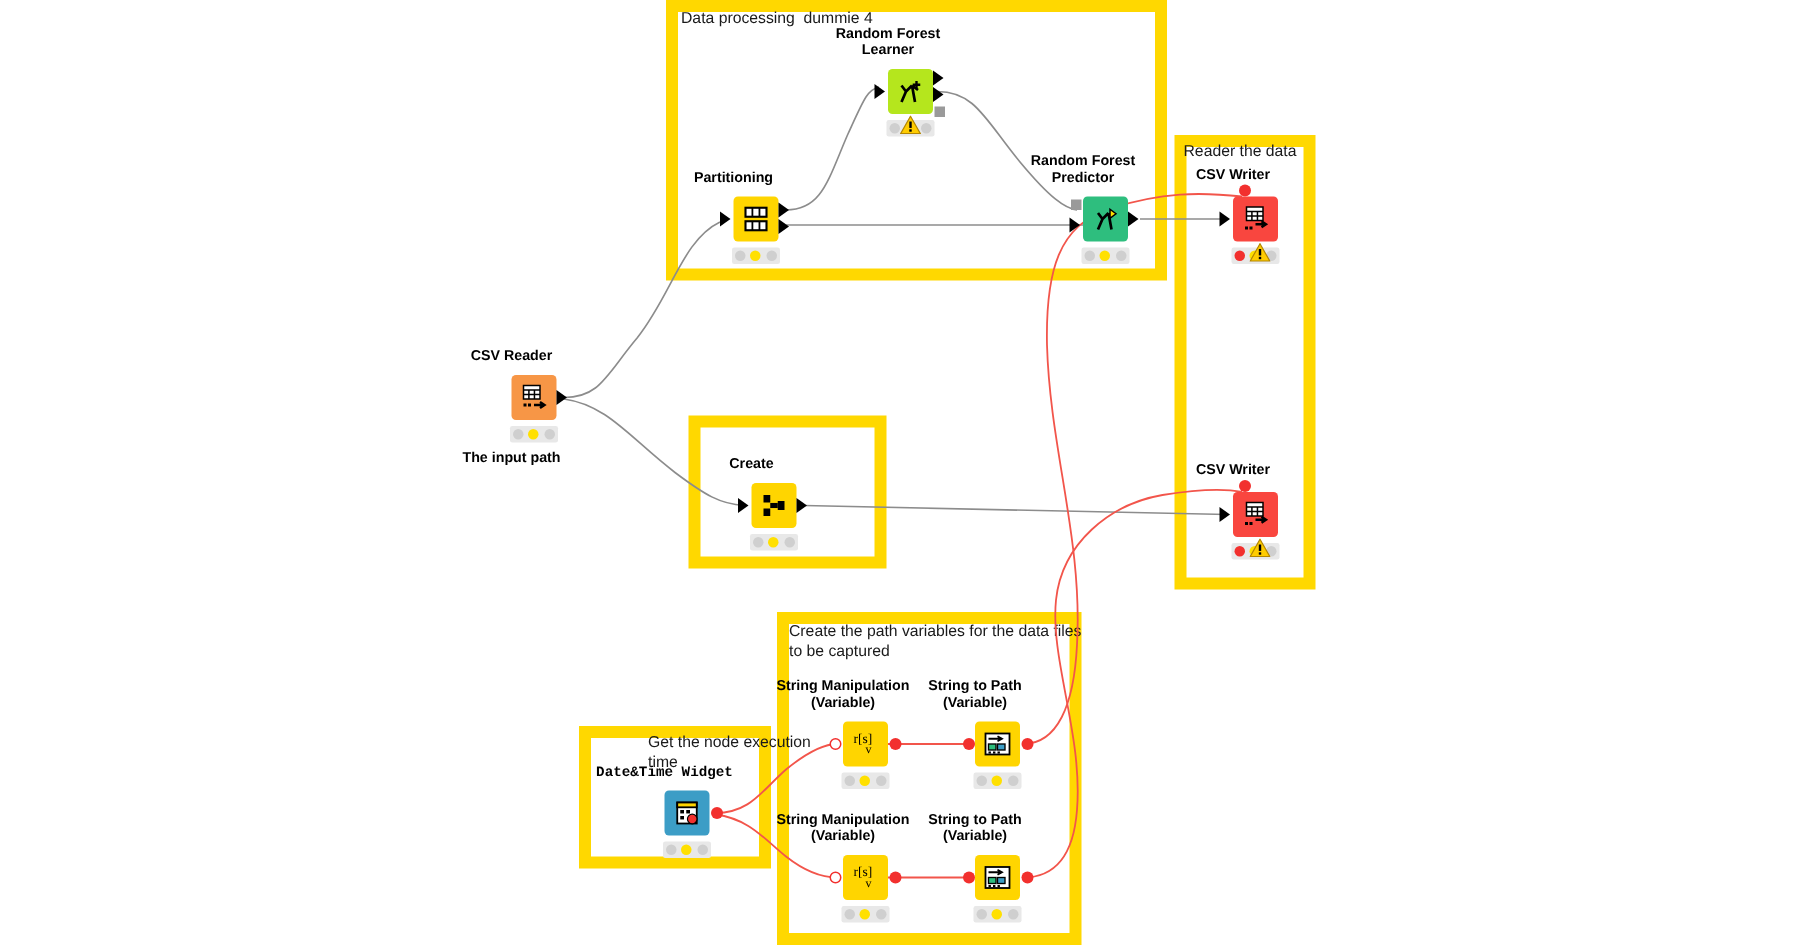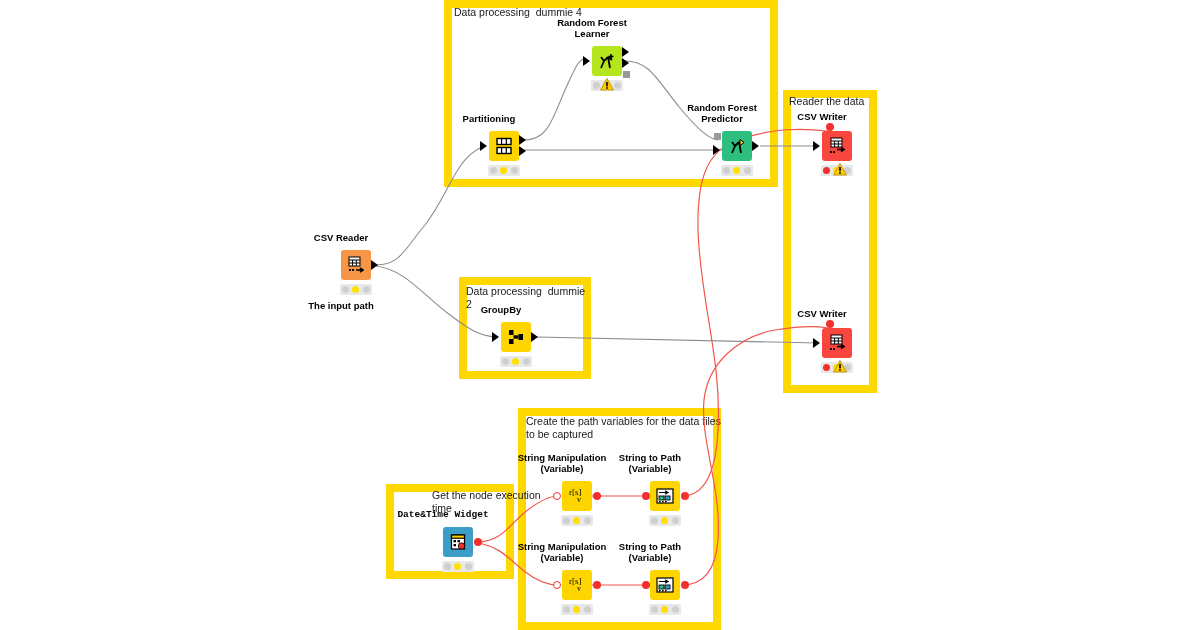--- a/index.html
+++ b/index.html
@@ -57,21 +57,20 @@
 
 <div id="canvas">
 
   <div class="annot" style="left:444px;top:0px;width:334px;height:187px;"></div>
   <div class="annot-title" style="left:454px;top:6px;width:310px;">Data processing  dummie 4</div>
 
   <div class="annot" style="left:783px;top:90px;width:94px;height:303px;"></div>
   <div class="annot-title" style="left:789px;top:95px;width:86px;">Reader the data</div>
 
   <div class="annot" style="left:459px;top:277px;width:132px;height:102px;"></div>
-  <div class="annot-title" style="left:466px;top:285px;width:122px;">Data processing  dummie 2</div>
 
   <div class="annot" style="left:518px;top:408px;width:203px;height:222px;"></div>
   <div class="annot-title" style="left:526px;top:415px;width:204px;">Create the path variables for the data files to be captured</div>
 
   <div class="annot" style="left:386px;top:484px;width:128px;height:95px;"></div>
   <div class="annot-title" style="left:392px;top:489px;width:120px;margin-left:40px;">Get the node execution time</div>
 
   <svg id="wires" viewBox="0 0 1200 630" xmlns="http://www.w3.org/2000/svg">
     <g fill="none" stroke="#8c8c8c" stroke-width="1.1">
 
@@ -199,21 +198,21 @@
     <div class="port-in" style="left:-9px;top:14px;"></div>
     <div class="port-out" style="left:30px;top:10px;"></div>
     <div class="status" style="left:-1px;top:34px;">
       <span class="lamp"></span>
       <span class="lamp y"></span>
       <span class="lamp"></span>
     </div>
   </div>
 
   <div class="node" style="left:501px;top:322px;">
-    <div class="node-label" style="top:-18px;">GroupBy</div>
+    <div class="node-label" style="top:-18px;">Create</div>
     <div class="node-body" style="left:0;top:0;background:#FFD500;">
       <span>
         <svg width="20" height="20" viewBox="0 0 20 20">
           <rect x="3" y="3" width="4.5" height="5" fill="#000"></rect>
           <rect x="3" y="12" width="4.5" height="5" fill="#000"></rect>
           <rect x="7.5" y="8.3" width="5" height="3.4" fill="#000"></rect>
           <rect x="12.5" y="7" width="4.5" height="6" fill="#000"></rect>
         </svg>
       </span>
     </div>

